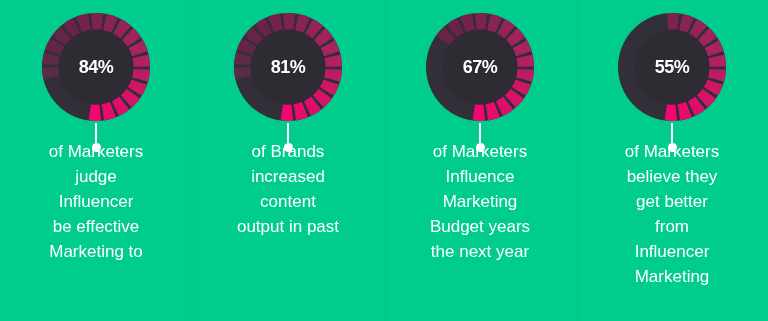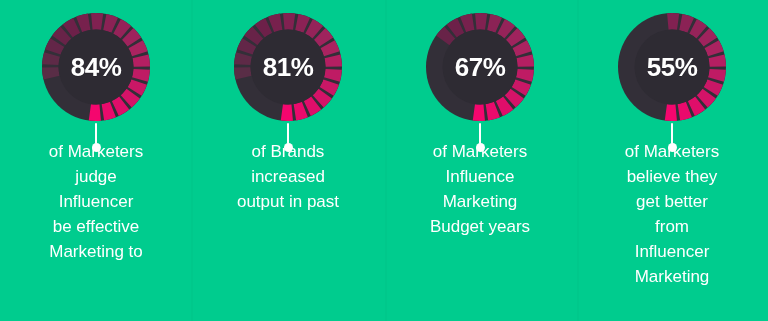--- a/index.html
+++ b/index.html
@@ -35,21 +35,21 @@
   }
   .gauge{
     display:block;width:112px;height:112px;
     border-radius:50%;
   }
   .pct{
     position:absolute;
     left:0;right:0;top:0;bottom:0;
     display:flex;align-items:center;justify-content:center;
     color:#ffffff;
-    font-size:26px;
+    font-size:18px;
     font-weight:bold;
     letter-spacing:-0.5px;
     text-shadow:0 1px 0 rgba(0,0,0,.15);
   }
   .pin{
     position:absolute;
     left:50%;
     top:112px;
     transform:translateX(-50%);
     width:10px;
@@ -146,20 +146,21 @@
         </svg>
         <div class="pct">81%</div>
         <div class="pin">
           <div class="pin-line"></div>
           <div class="pin-dot"></div>
         </div>
       </div>
       <div class="caption">
         <span>of Brands</span>
         <span>increased</span>
+        <span>content</span>
         <span>output in past</span>
       </div>
     </div>
     <div class="col">
       <div class="gauge-wrap">
         <svg class="gauge" viewBox="0 0 112 112">
           <circle cx="56" cy="56" r="54" fill="#332f38"></circle>
           <path d="M 48.764745987412226 109.51309278460116 A 54 54 0 0 0 60.95388532276387 109.77228859002474 L 59.44019814080824 93.34186707640606 A 37.5 37.5 0 0 1 50.975518046814045 93.16186998930635 Z" fill="rgb(245,6,110)"></path>
           <path d="M 64.13420506730428 109.38384313556904 A 54 54 0 0 0 75.90262251096681 106.19846229901825 L 69.82126563261585 90.86004326320712 A 37.5 37.5 0 0 1 61.64875351896131 93.0721132885896 Z" fill="rgb(234,10,108)"></path>
           <path d="M 78.84467922862358 104.92975200163286 A 54 54 0 0 0 89.2389675887849 98.55785513429579 L 79.08261638110064 85.55406606548318 A 37.5 37.5 0 0 1 71.86436057543304 89.97899444557837 Z" fill="rgb(223,14,106)"></path>
@@ -181,20 +182,21 @@
         <div class="pin">
           <div class="pin-line"></div>
           <div class="pin-dot"></div>
         </div>
       </div>
       <div class="caption">
         <span>of Marketers</span>
         <span>Influence</span>
         <span>Marketing</span>
         <span>Budget years</span>
+        <span>the next year</span>
       </div>
     </div>
     <div class="col">
       <div class="gauge-wrap">
         <svg class="gauge" viewBox="0 0 112 112">
           <circle cx="56" cy="56" r="54" fill="#332f38"></circle>
           <path d="M 48.764745987412226 109.51309278460116 A 54 54 0 0 0 60.95388532276387 109.77228859002474 L 59.44019814080824 93.34186707640606 A 37.5 37.5 0 0 1 50.975518046814045 93.16186998930635 Z" fill="rgb(245,6,110)"></path>
           <path d="M 64.13420506730428 109.38384313556904 A 54 54 0 0 0 75.90262251096681 106.19846229901825 L 69.82126563261585 90.86004326320712 A 37.5 37.5 0 0 1 61.64875351896131 93.0721132885896 Z" fill="rgb(234,10,108)"></path>
           <path d="M 78.84467922862358 104.92975200163286 A 54 54 0 0 0 89.2389675887849 98.55785513429579 L 79.08261638110064 85.55406606548318 A 37.5 37.5 0 0 1 71.86436057543304 89.97899444557837 Z" fill="rgb(223,14,106)"></path>
           <path d="M 91.70441334137846 96.51166335696419 A 54 54 0 0 0 99.88248919231145 87.46946364790269 L 86.47395082799406 77.85379419993242 A 37.5 37.5 0 0 1 80.79473148706838 84.13309955344735 Z" fill="rgb(213,19,104)"></path>

